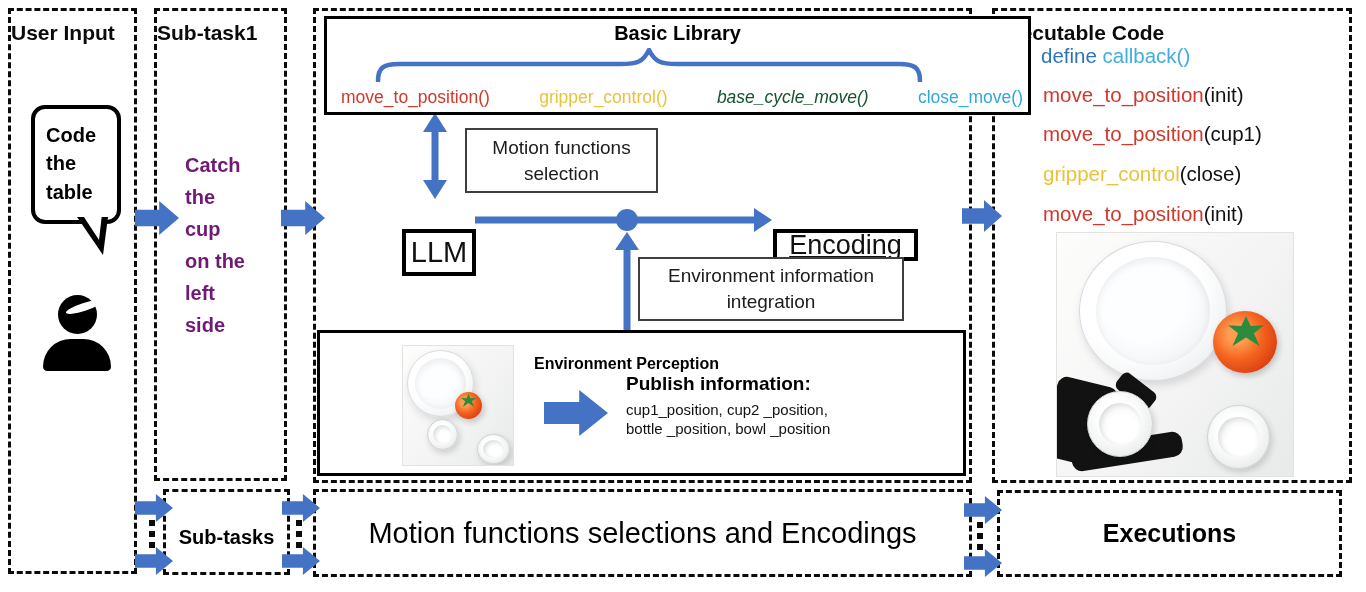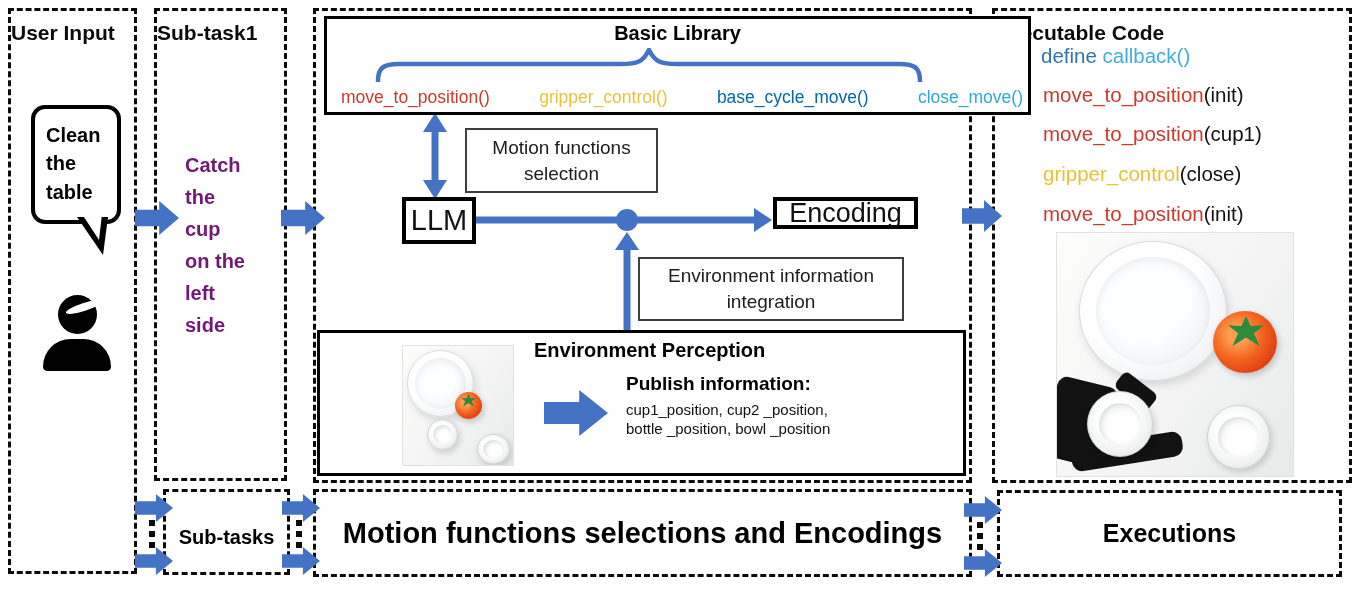--- a/index.html
+++ b/index.html
@@ -39,29 +39,29 @@
   .sub1-body { position:absolute; left:28px; top:138px; font-weight:bold; font-size:20px; line-height:1.6; color:#701a75; }
 
   
   .lib-box { position:absolute; left:8px; top:5px; width:707px; height:99px; border:3px solid #000; background:#fff; z-index:2; }
   .lib-title { text-align:center; font-weight:bold; font-size:20px; margin-top:3px; color:#000; }
   .brace-svg { position:absolute; left:48px; top:29px; }
   .fn-row { position:absolute; left:5px; right:5px; bottom:4px; display:flex; justify-content:space-between;
             font-size:17.5px; white-space:nowrap;margin-left:9px; }
   .connectors { position:absolute; left:0; top:0; z-index:1; }
   .node-box { position:absolute; border:4px solid #000; background:#fff; display:flex; align-items:center;
-              justify-content:center; color:#111; z-index:2; }
+              justify-content:center; color:#111; z-index:2;margin-top:32px; }
   .llm-box      { left:86px;  top:186px; width:74px;  height:47px; font-size:29px; }
-  .encoding-box { left:457px; top:186px; width:145px; height:32px; font-size:27px; }
+  .encoding-box { left:457px; top:186px; width:145px; height:32px; font-size:27px;text-decoration:underline; }
   .label-box { position:absolute; border:2px solid #3f3f3f; background:#fff; display:flex; align-items:center;
                justify-content:center; text-align:center; font-size:19px; line-height:1.35; color:#1c1c1c; z-index:2; }
   .motion-box { left:149px; top:117px; width:193px; height:65px; }
   .envint-box { left:322px; top:246px; width:266px; height:64px; }
   .envper-box { position:absolute; left:1px; top:319px; width:649px; height:146px; border:3px solid #000; background:#fff; z-index:2; }
-  .envper-title { position:absolute; left:214px; top:6px; font-weight:bold; font-size:20px; color:#000; }
+  .envper-title { position:absolute; left:214px; top:22px; font-weight:bold; font-size:16px; color:#000; }
   .publish { position:absolute; left:306px; top:40px; }
   .publish-head { font-weight:bold; font-size:19px; color:#000; margin-bottom:5px; }
   .publish-line { font-size:15px; color:#111; line-height:1.28; }
 
   
   .code-def { position:absolute; left:23px; top:33px; font-size:20.5px; white-space:nowrap; }
   .code-line { position:absolute; left:48px; font-size:20.5px; white-space:nowrap; color:#111; }
 
   
   .photo { position:absolute; background:linear-gradient(125deg,#fdfdfc 0%,#f3f4f3 55%,#e8eaea 100%);
@@ -93,34 +93,34 @@
   
   .blockarrow { position:absolute; background:#4472c4;
     clip-path:polygon(0 26%, 55% 26%, 55% 0, 100% 50%, 55% 100%, 55% 74%, 0 74%); }
   .aw { width:44px; height:34px; }
   .awsm { width:38px; height:28px; }
   .vdots { position:absolute; display:flex; flex-direction:column; gap:5px; }
   .vdots span { width:6px; height:6px; background:#0b0b0b; }
 
   
   .subtasks-label  { font-weight:bold; font-size:20px; color:#000; width:100%; text-align:center; margin-top:34px; }
-  .encodings-label { font-weight:bold; font-size:29px; color:#000; }
+  .encodings-label { font-weight:normal; font-size:29px; color:#000; }
   .executions-label{ font-weight:bold; font-size:25px; color:#000; }
   .watermark { position:absolute; left:1090px; top:504px; font-size:43px; letter-spacing:2px;
                color:rgba(140,143,146,.55); z-index:6; white-space:nowrap; }
 </style>
 </head>
 <body>
 
 <div class="canvas">
 
   <div class="dpanel p-user">
     <div class="panel-title">User Input</div>
     <div class="bubble">
-      <div class="bubble-text preline">Clean
+      <div class="bubble-text preline">Code
 the
 table</div>
       <div class="tail-b"></div>
       <div class="tail-w"></div>
     </div>
     <div class="person">
       <div class="head"></div>
       <div class="shine"></div>
       <div class="torso"></div>
     </div>
@@ -152,21 +152,21 @@
     </svg>
 
     <div class="lib-box">
       <div class="lib-title">Basic Library</div>
       <svg class="brace-svg" width="548" height="34" viewBox="0 0 548 34">
         <path d="M3,33 C3,20 8,16 24,16 L246,16 C262,16 268,14 274,2 C280,14 286,16 302,16 L524,16 C540,16 545,20 545,33" fill="none" stroke="#4472c4" stroke-width="4.5" stroke-linecap="round"></path>
       </svg>
       <div class="fn-row">
         <span style="color: rgb(208, 56, 43);">move_to_position()</span>
         <span style="color: rgb(233, 194, 60);">gripper_control()</span>
-        <span style="color: #0369a1;">base_cycle_move()</span>
+        <span style="color: #14532d; font-style: italic;">base_cycle_move()</span>
         <span style="color: rgb(47, 167, 220);">close_move()</span>
       </div>
     </div>
 
     <div class="node-box llm-box">LLM</div>
     <div class="label-box motion-box preline">Motion functions
 selection</div>
     <div class="node-box encoding-box">Encoding</div>
     <div class="label-box envint-box preline">Environment information
 integration</div>

